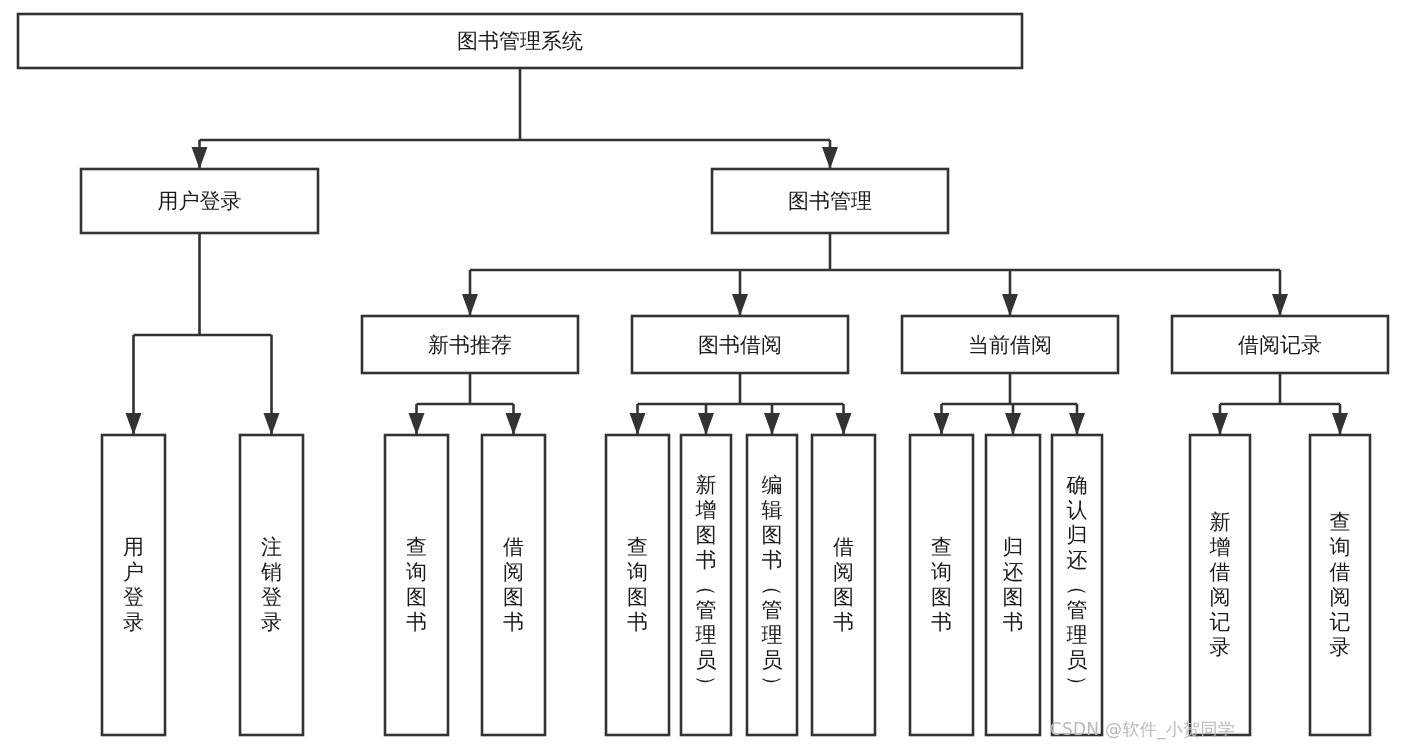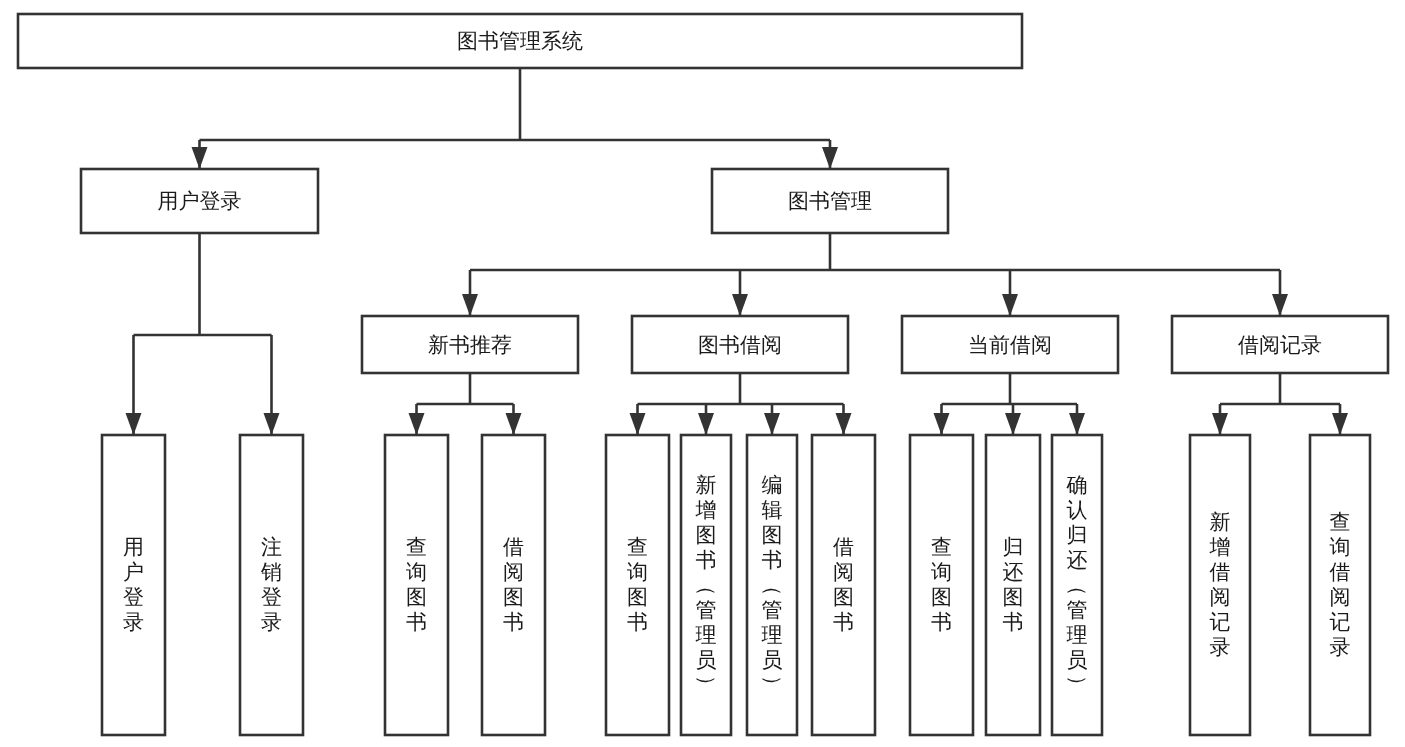--- a/index.html
+++ b/index.html
@@ -282,14 +282,15 @@
       <div class="leaf-label" style="left: 1310px; top: 435px; width: 60px; height: 300px;">
         <span class="ch">查</span>
         <span class="ch">询</span>
         <span class="ch">借</span>
         <span class="ch">阅</span>
         <span class="ch">记</span>
         <span class="ch">录</span>
       </div>
     </div>
 
+  <div id="watermark">CSDN @软件_小贺同学</div>
 
 </div>
 
 </body></html>

